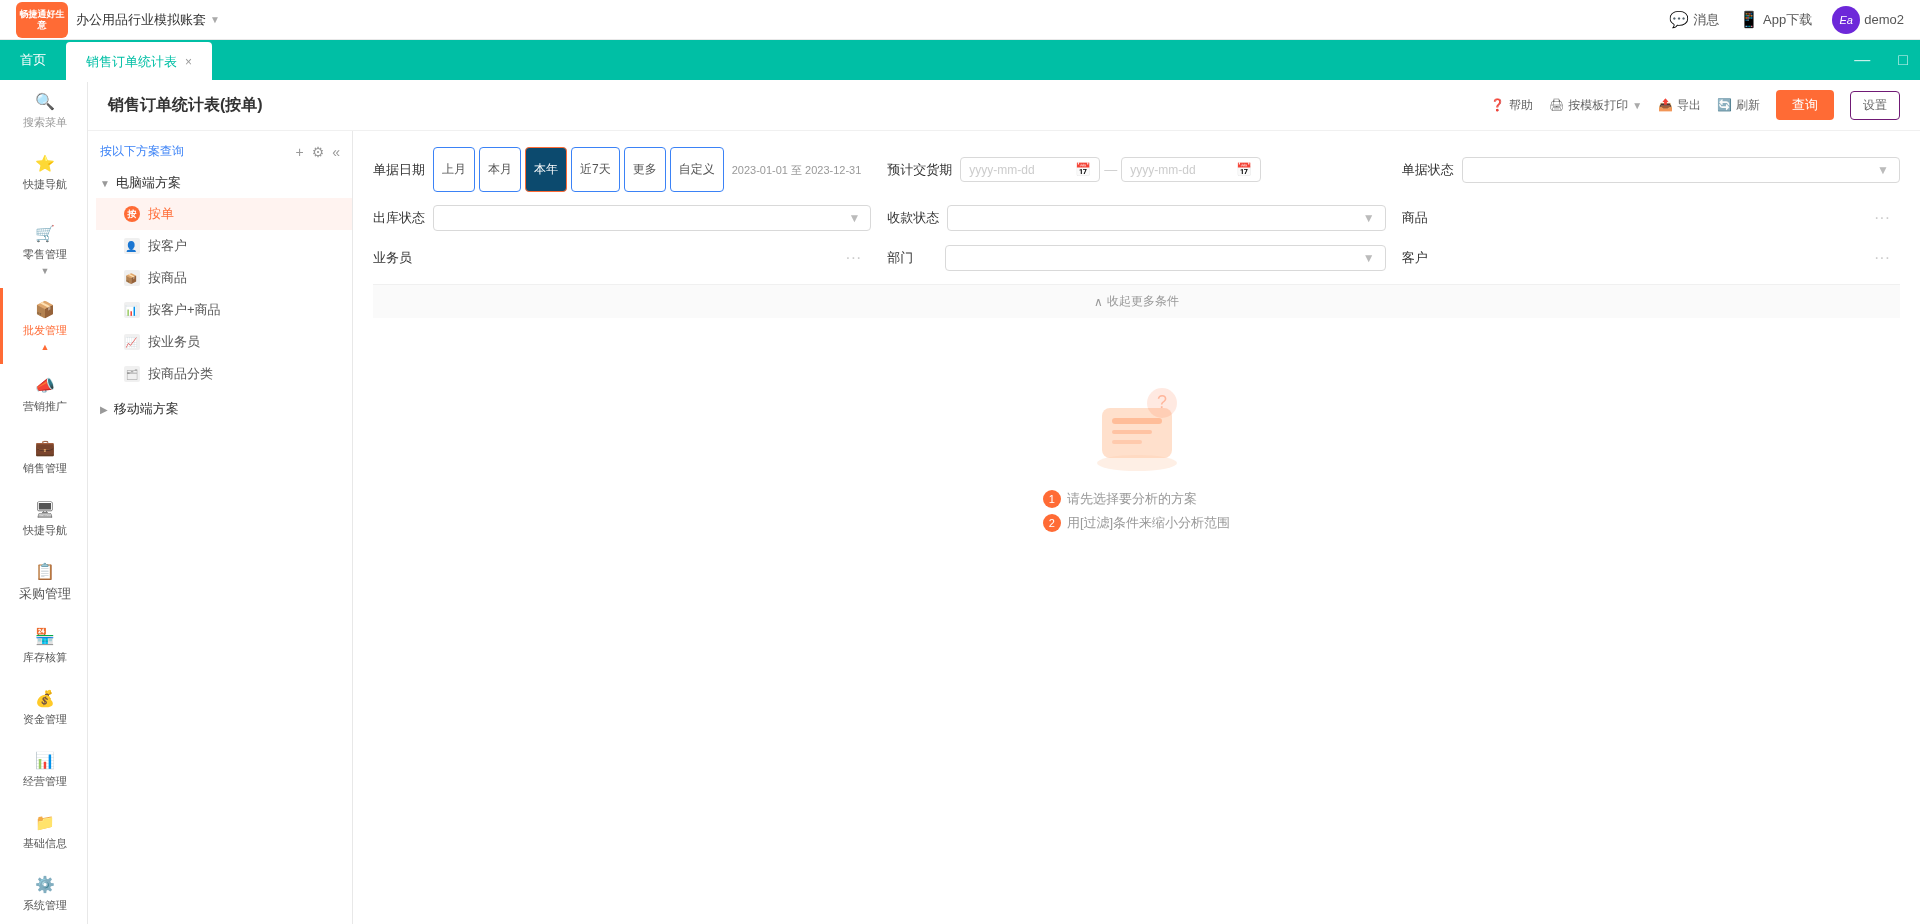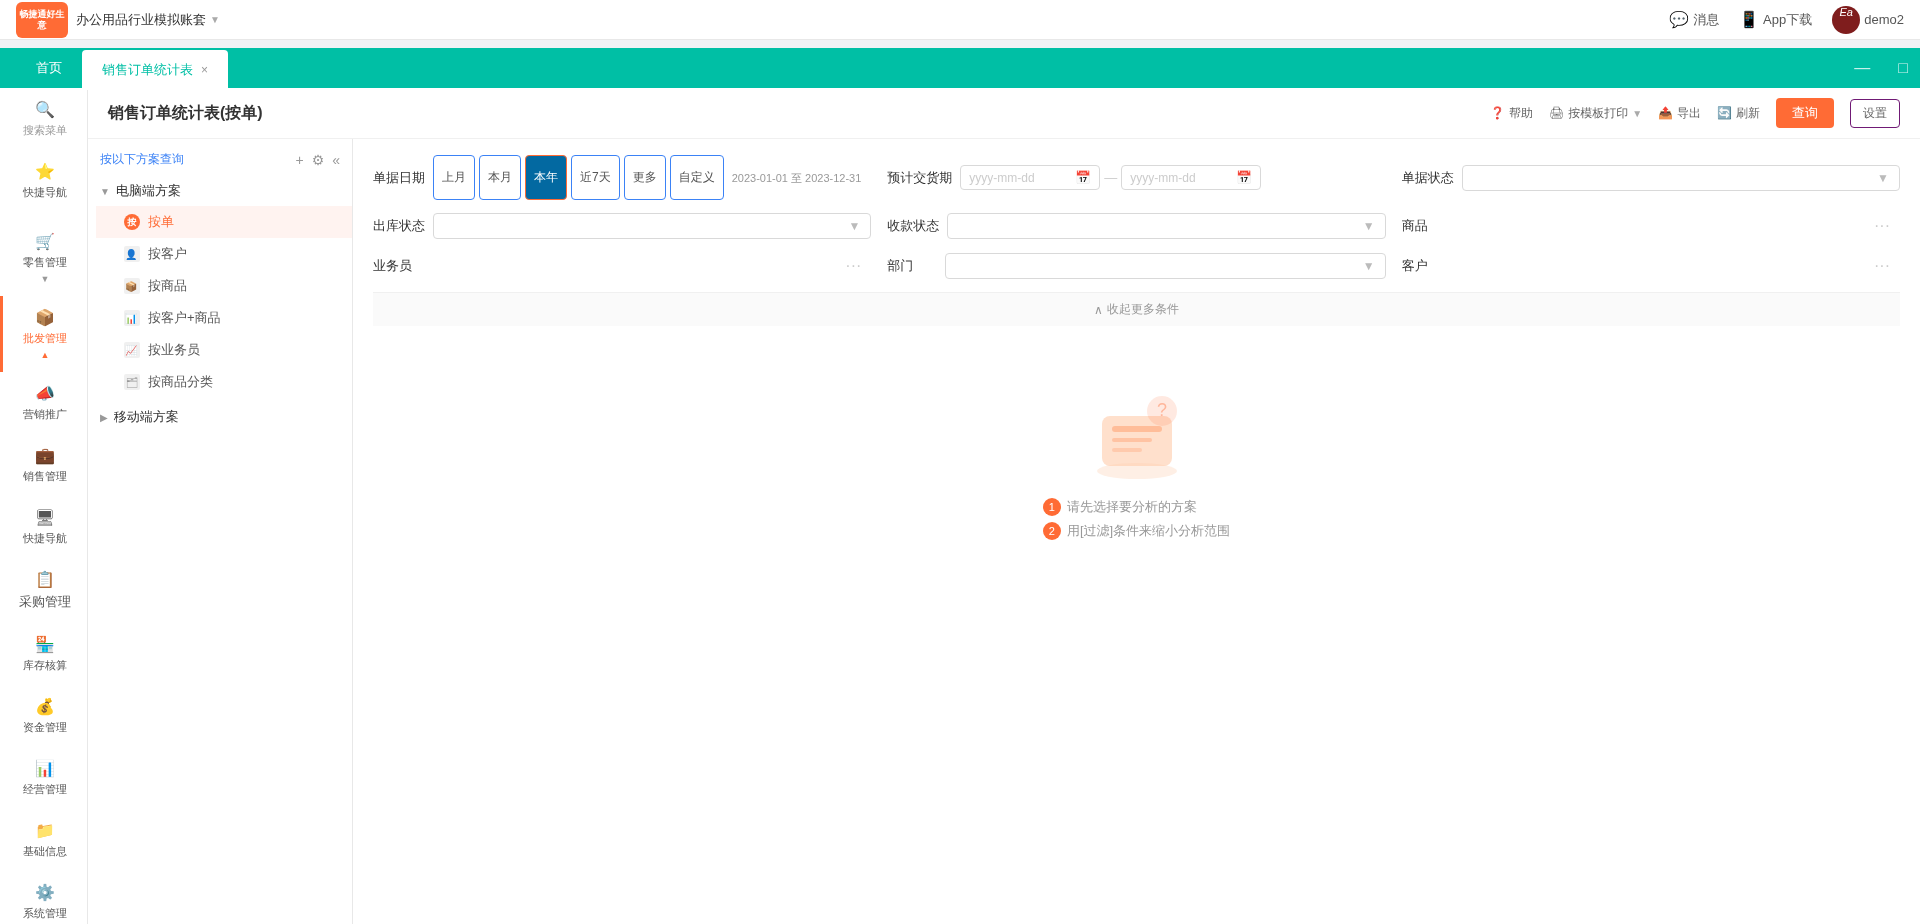--- a/index.html
+++ b/index.html
@@ -6,24 +6,24 @@
     body { font-family: 'Microsoft YaHei', Arial, sans-serif; font-size: 13px; background: #f0f2f5; color: #333; height: 924px; overflow: hidden; display: flex; flex-direction: column; }
 
     
     .topbar { height: 40px; background: #fff; display: flex; align-items: center; justify-content: space-between; padding: 0 16px; border-bottom: 1px solid #e8e8e8; flex-shrink: 0; }
     .topbar-left { display: flex; align-items: center; gap: 8px; }
     .logo-box { width: 52px; height: 36px; background: #ff6b35; border-radius: 6px; display: flex; align-items: center; justify-content: center; }
     .logo-text { color: #fff; font-size: 10px; text-align: center; line-height: 1.2; font-weight: bold; }
     .org-selector { display: flex; align-items: center; gap: 4px; color: #333; font-size: 13px; cursor: pointer; }
     .topbar-right { display: flex; align-items: center; gap: 20px; }
     .topbar-icon-item { display: flex; align-items: center; gap: 4px; color: #555; font-size: 13px; cursor: pointer; }
-    .avatar { width: 28px; height: 28px; border-radius: 50%; background: #7f1d1d; display: flex; justify-content: center; color: white; font-size: 11px; font-style: italic; }
-
-    
-    .nav-tabs { height: 40px; background: #00bfa5; display: flex; align-items: center; padding: 0 0 0 16px; flex-shrink: 0; margin-top: 8px; }
+    .avatar { width: 28px; height: 28px; border-radius: 50%; background: #6d28d9; display: flex; align-items: center; justify-content: center; color: white; font-size: 11px; font-style: italic; }
+
+    
+    .nav-tabs { height: 40px; background: #00bfa5; display: flex; align-items: center; padding: 0 0 0 0; flex-shrink: 0; }
     .nav-tab { height: 40px; padding: 0 20px; display: flex; align-items: center; color: rgba(255,255,255,0.85); font-size: 13px; cursor: pointer; position: relative; }
     .nav-tab.home { background: transparent; color: white; }
     .nav-tab.active { background: #fff; color: #00bfa5; border-radius: 4px 4px 0 0; margin-top: 4px; }
     .nav-tab .close-btn { margin-left: 8px; color: #999; font-size: 12px; cursor: pointer; }
     .nav-tab-close-all { margin-left: auto; display: flex; align-items: center; padding: 0 12px; color: rgba(255,255,255,0.8); cursor: pointer; font-size: 16px; }
 
     
     .main-layout { display: flex; flex: 1; overflow: hidden; }
 
     
@@ -52,21 +52,21 @@
     .scheme-group { margin-bottom: 4px; }
     .scheme-group-header { display: flex; align-items: center; gap: 6px; padding: 6px 12px; cursor: pointer; color: #333; font-size: 13px; }
     .scheme-item { display: flex; align-items: center; gap: 8px; padding: 7px 12px 7px 28px; cursor: pointer; color: #555; font-size: 13px; border-radius: 0; }
     .scheme-item.active { background: #fff3f0; color: #ff6b35; }
     .scheme-item .item-icon { width: 16px; height: 16px; background: #ff6b35; border-radius: 50%; display: flex; align-items: center; justify-content: center; color: white; font-size: 9px; font-weight: bold; }
     .scheme-item .item-icon-sq { width: 16px; height: 16px; background: #f0f0f0; border-radius: 2px; display: flex; align-items: center; justify-content: center; color: #999; font-size: 9px; }
 
     
     .filter-area { flex: 1; background: #fff; padding: 16px 20px; overflow-y: auto; }
     .date-btn { padding: 13px 8px; border-radius: 4px; font-size: 12px; cursor: pointer; border: 1px solid #3b82f6; background: #fff; color: #555; }
-    .date-btn.active { background: #0369a1; color: white; border-color: #ff6b35; text-align: center; }
+    .date-btn.active { background: #0c4a6e; color: white; border-color: #ff6b35; text-align: center; }
     .date-range { color: #999; font-size: 11px; margin-top: 2px; }
     .filter-date-input { border: 1px solid #d9d9d9; border-radius: 4px; padding: 4px 8px; font-size: 13px; color: #bbb; min-width: 140px; display: flex; align-items: center; justify-content: space-between; cursor: pointer; }
     .collapse-bar { display: flex; align-items: center; justify-content: center; padding: 8px; background: #fafafa; cursor: pointer; color: #999; font-size: 12px; gap: 4px; border-top: 1px solid #f0f0f0; }
     .empty-state { display: flex; flex-direction: column; align-items: center; justify-content: center; padding: 60px 20px; gap: 12px; }
     .empty-tips { list-style: none; }
     .empty-tips li { font-size: 13px; color: #999; margin-bottom: 6px; display: flex; align-items: center; gap: 6px; }
     .tip-num { width: 18px; height: 18px; border-radius: 50%; background: #ff6b35; color: white; font-size: 11px; display: flex; align-items: center; justify-content: center; flex-shrink: 0; }
 
     .page-header-row { background: #fff; padding: 10px 20px; display: flex; align-items: center; justify-content: space-between; border-bottom: 1px solid #f0f0f0; }
 

